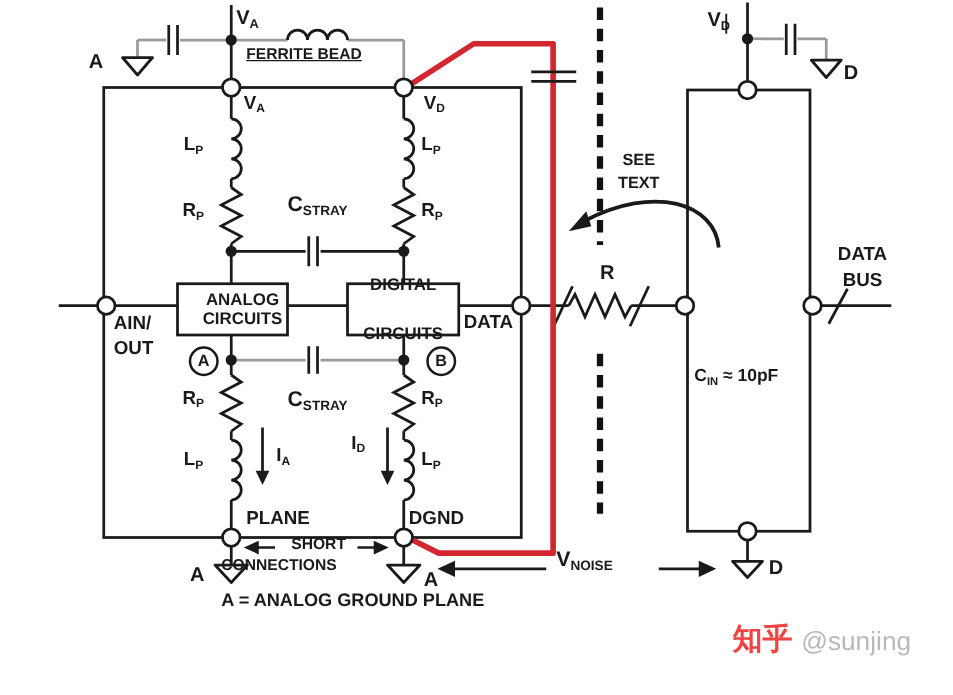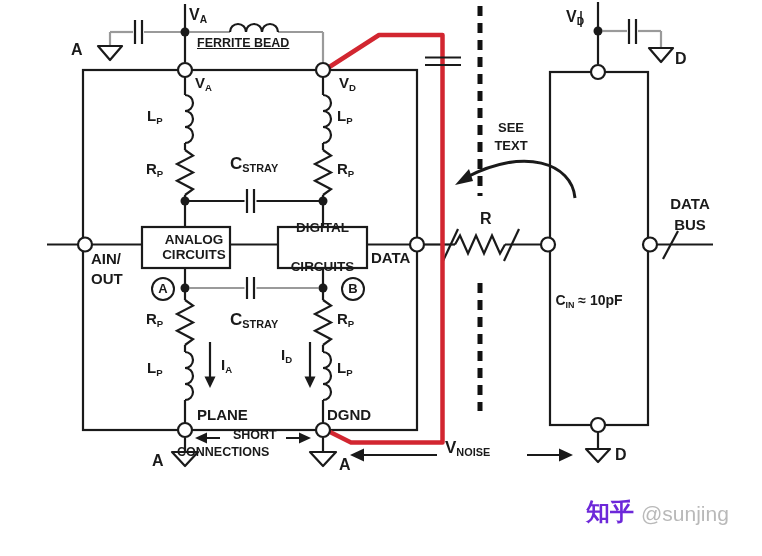--- a/index.html
+++ b/index.html
@@ -220,20 +220,21 @@
 
   <div class="lbl" style="left:197px;top:407px;font-size:15px;">PLANE</div>
   <div class="lbl" style="left:327px;top:407px;font-size:15px;">DGND</div>
 
   <div class="lbl" style="left:233px;top:429px;font-size:12.5px;">SHORT</div>
   <div class="lbl" style="left:177px;top:446px;font-size:12.5px;">CONNECTIONS</div>
 
   <div class="lbl" style="left:152px;top:453px;font-size:16px;">A</div>
   <div class="lbl" style="left:339px;top:457px;font-size:16px;">A</div>
 
+  <div class="lbl" style="left:177px;top:474px;font-size:14.5px;">A = ANALOG GROUND PLANE</div>
 
   <div class="lbl" style="left:445px;top:439px;font-size:17px;"><span>V</span><span class="sub">NOISE</span></div>
   <div class="lbl" style="left:615px;top:447px;font-size:16px;">D</div>
 
   <div class="lbl ctr" style="left:488px;top:119px;width:46px;font-size:13px;line-height:1.35;">
     <div>SEE</div>
       <div>TEXT</div>
   </div>
 
   <div class="lbl" style="left:480px;top:211px;font-size:16px;">R</div>
@@ -242,16 +243,16 @@
 
   <div class="lbl ctr" style="left:660px;top:193px;width:60px;font-size:15px;line-height:1.4;">
     <div>DATA</div>
       <div>BUS</div>
   </div>
 
   <div class="lbl" style="left:566px;top:9px;font-size:16px;"><span>V</span><span class="sub">D</span></div>
   <div class="lbl" style="left:675px;top:51px;font-size:16px;">D</div>
 
 
-  <div class="lbl wm" style="left:586px;top:499px;font-size:24px;color:#6d28d9;">知乎</div>
+  <div class="lbl wm" style="left:586px;top:499px;font-size:24px;color:#ef4444;">知乎</div>
   <div class="lbl wm" style="left:641px;top:503px;font-size:21px;color:#b9b9b9;font-weight:normal;">@sunjing</div>
 
 </div>
 
 </body></html>

